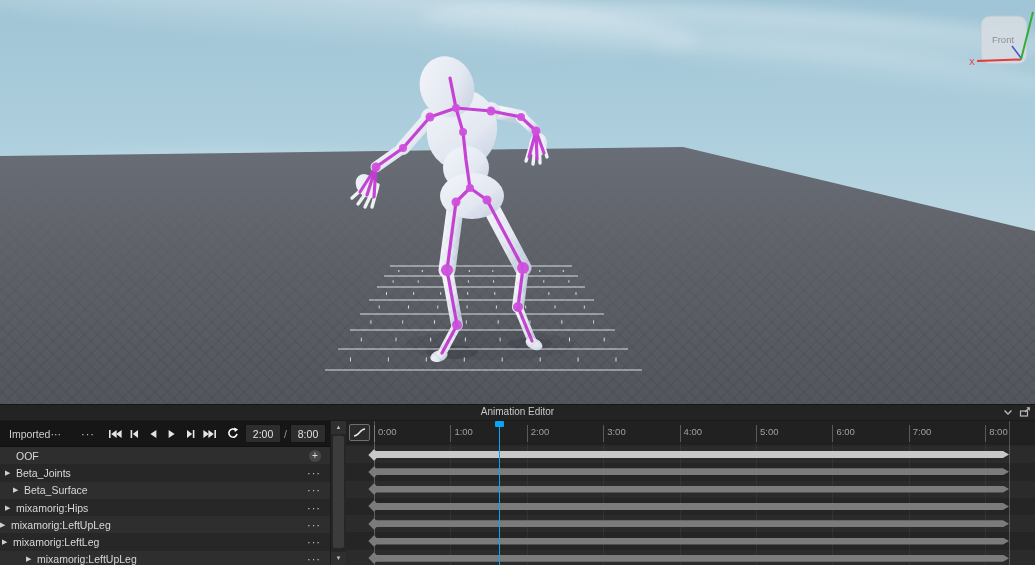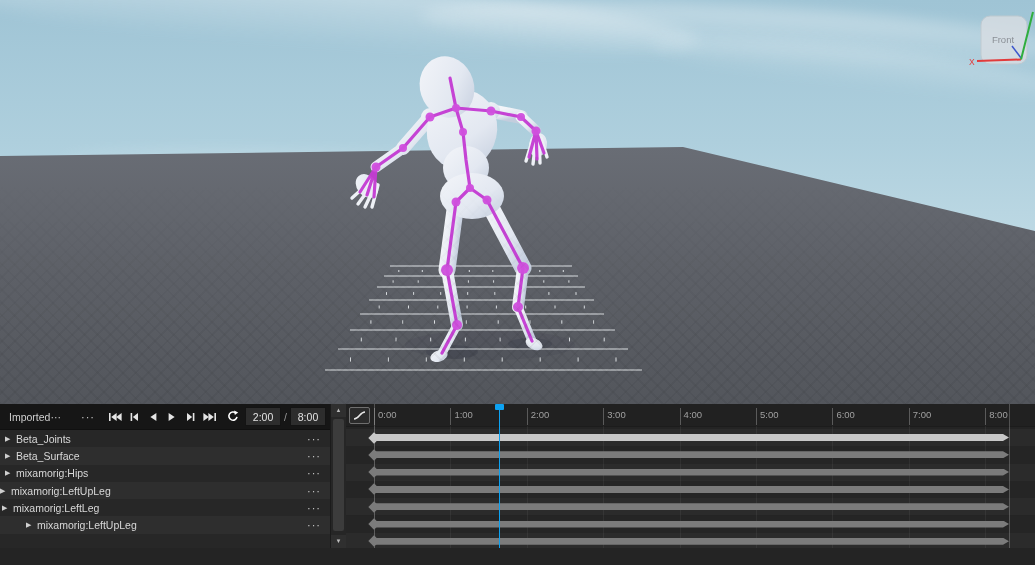--- a/index.html
+++ b/index.html
@@ -193,20 +193,33 @@
       <line x1="977" y1="61" x2="1021" y2="59.5" stroke="#e23b3b" stroke-width="2"></line>
       <line x1="1021" y1="59.5" x2="1033" y2="12" stroke="#2fae3e" stroke-width="2"></line>
       <text x="969" y="65" font-size="8.5" fill="#e23b3b">X</text>
     </g>
   </svg>
   <div class="groundtex"></div>
 </div>
 
 <div class="editor">
 
+  <div class="titlebar">
+    <span class="title">Animation Editor</span>
+    <span class="tb-icons">
+      <svg width="10" height="9">
+        <polyline points="1.5,2.5 5,6 8.5,2.5" fill="none" stroke="#b9b9b9" stroke-width="1.4"></polyline>
+      </svg>
+      <svg width="12" height="10">
+        <rect x="1.5" y="4" width="7" height="5" fill="none" stroke="#b9b9b9" stroke-width="1.2"></rect>
+        <line x1="6" y1="5" x2="10.5" y2="0.8" stroke="#b9b9b9" stroke-width="1.3"></line>
+        <polygon points="10.8,0.3 10.8,4 7.4,0.3" fill="#b9b9b9"></polygon>
+      </svg>
+    </span>
+  </div>
 
   <div class="editor-body">
 
     <div class="leftpanel">
       <div class="toolbar">
         <span class="rig-label">Imported···</span>
         <span class="dots tool-menu">···</span>
 
         <span class="tbtn">
           <svg width="14" height="10" viewBox="0 0 14 10" fill="#e4e4e4">
@@ -252,27 +265,33 @@
           </svg>
         </span>
 
         <span style="margin-left:auto;display:flex;align-items:center;margin-right:4px;">
           <span class="timebox">2:00</span>
           <span class="timesep">/</span>
           <span class="timebox">8:00</span>
         </span>
       </div>
       <div class="rows">
+          <div class="trk" style="background: rgb(46, 46, 46); padding-left: 5px;">
+            <span class="arr"></span>
+            <span class="nm">OOF</span>
+            <span class="sp"></span>
+            <span class="plusbtn">+</span>
+          </div>
           <div class="trk" style="background: rgb(39, 39, 39); padding-left: 5px;">
             <span class="arr">▶</span>
             <span class="nm">Beta_Joints</span>
             <span class="sp"></span>
             <span class="dots">···</span>
           </div>
-          <div class="trk" style="background: rgb(46, 46, 46); padding-left: 5px;">
+          <div class="trk" style="background: rgb(46, 46, 46); padding-left: 13px;">
             <span class="arr">▶</span>
             <span class="nm">Beta_Surface</span>
             <span class="sp"></span>
             <span class="dots">···</span>
           </div>
           <div class="trk" style="background: rgb(39, 39, 39); padding-left: 5px;">
             <span class="arr">▶</span>
             <span class="nm">mixamorig:Hips</span>
             <span class="sp"></span>
             <span class="dots">···</span>

